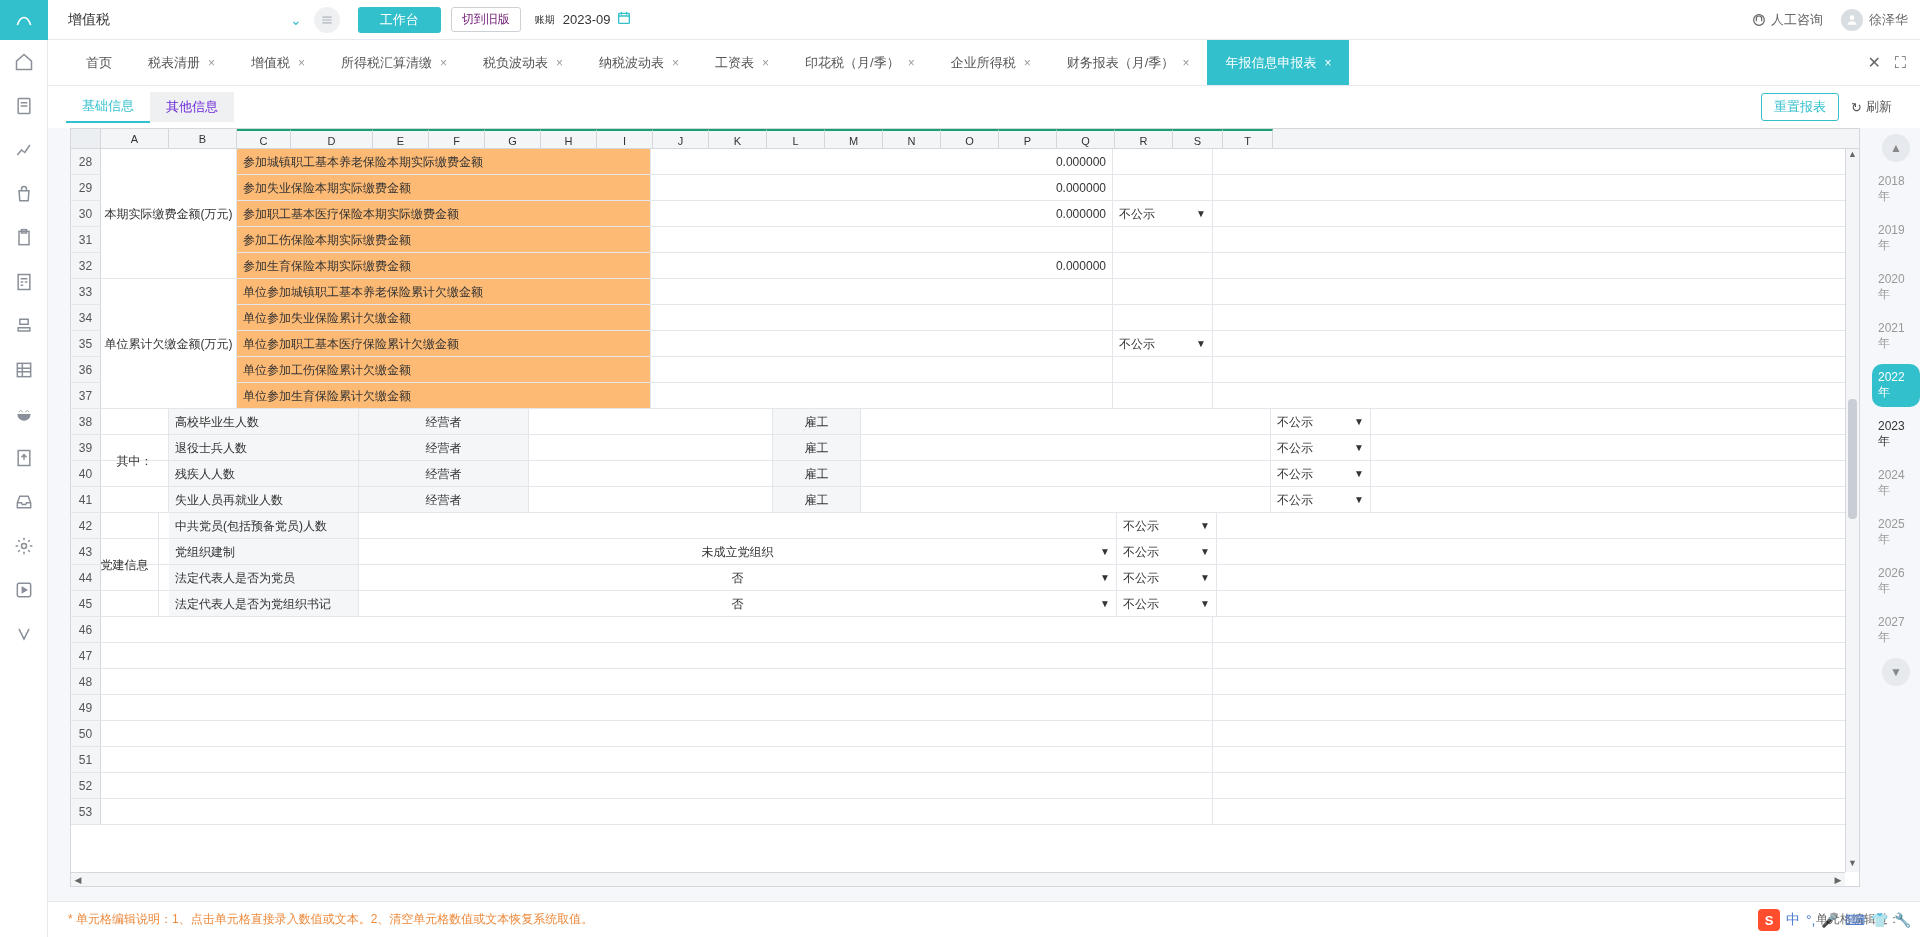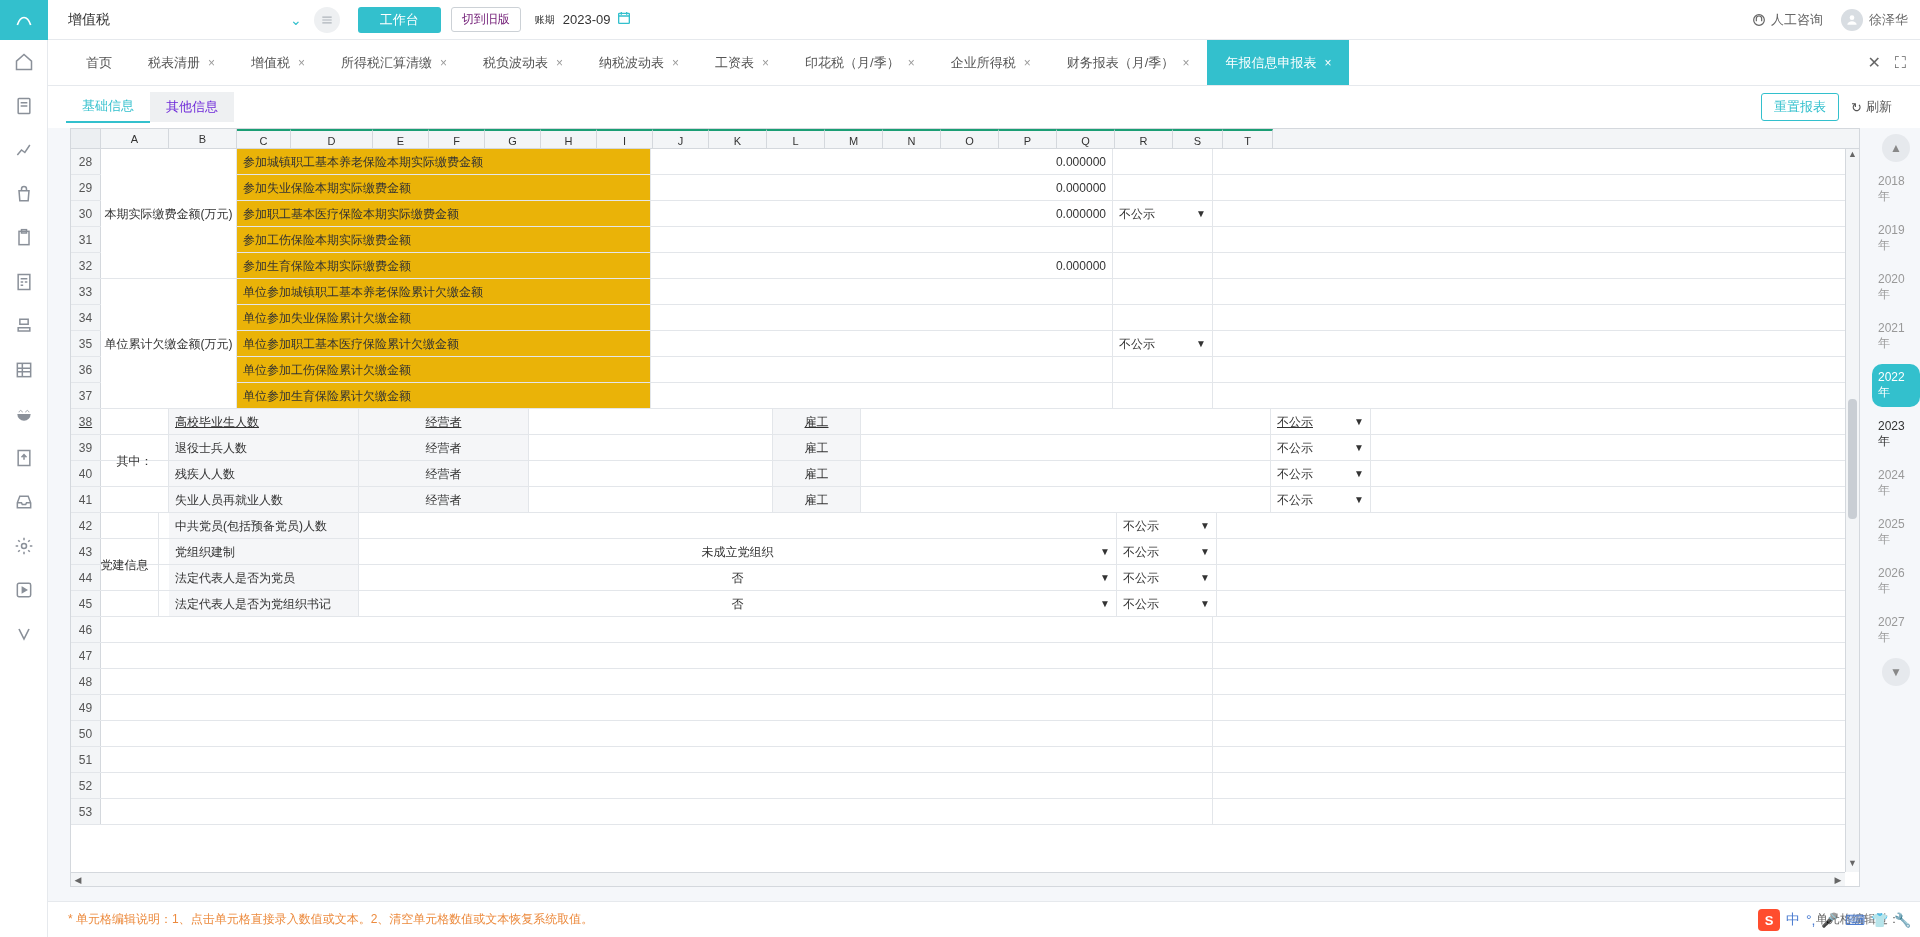--- a/index.html
+++ b/index.html
@@ -50,21 +50,21 @@
 .col-headers .corner { width: 30px; border-right: 1px solid #d4d8dd; background: #eceff2; }
 .col-headers .ch { flex: 0 0 auto; text-align: center; border-right: 1px solid #d4d8dd; line-height: 20px; }
 .ch-A{width:68px}.ch-B{width:68px}.ch-C{width:54px;border-top:2px solid #1a9e74;}
 .ch-D{width:82px}.ch-E{width:56px}.ch-F{width:56px}.ch-G{width:56px}.ch-H{width:56px}.ch-I{width:56px}.ch-J{width:56px}
 .ch-K{width:58px}.ch-L{width:58px}.ch-M{width:58px}.ch-N{width:58px}.ch-O{width:58px}.ch-P{width:58px}.ch-Q{width:58px}.ch-R{width:58px}.ch-S{width:50px}.ch-T{width:50px}
 .ch-C,.ch-D,.ch-E,.ch-F,.ch-G,.ch-H,.ch-I,.ch-J,.ch-K,.ch-L,.ch-M,.ch-N,.ch-O,.ch-P,.ch-Q,.ch-R,.ch-S,.ch-T{border-top:2px solid #1a9e74;}
 
 .grid-body { position: absolute; left: 0; top: 20px; right: 14px; bottom: 14px; overflow: hidden; }
 .row { display: flex; height: 26px; border-bottom: 1px solid #e3e6ea; font-size: 12px; color: #333; }
 .row .rn { width: 30px; background: #f3f5f7; border-right: 1px solid #d4d8dd; text-align: center; line-height: 26px; color: #555; }
-.row .cell { border-right: 1px solid #e3e6ea; padding: 0 6px; line-height: 26px; overflow: hidden; white-space: nowrap; }.cCtoH{width:414px;background:#eab308}.cItoR{width:462px;text-align:right}
+.row .cell { border-right: 1px solid #e3e6ea; padding: 0 6px; line-height: 26px; overflow: hidden; white-space: nowrap; }.cCtoH{width:414px;background:#fdba74}.cItoR{width:462px;text-align:right}
 .cST{width:100px;position:relative}
 .cST .dd{position:absolute;right:6px;top:0;color:#333;font-size:10px}
 .label-col{width:136px;text-align:center;background:#fff;display:flex;align-items:center;justify-content:center}
 .label-span{width:190px;background:#f5f6f8;padding-left:8px}
 .mid1{width:170px;text-align:center;background:#f5f6f8}
 .mid2{width:244px}
 .mid3{width:88px;text-align:center;background:#f5f6f8}
 .mid4{width:410px}
 .wide-sel{width:758px;text-align:center;position:relative}
 .wide-sel .dd{position:absolute;right:6px;top:0;color:#333;font-size:10px}
@@ -368,21 +368,21 @@
         <div class="cell" style="width: 136px; border-right: none;"></div>
         <div class="cell cCtoH">单位参加工伤保险累计欠缴金额</div>
         <div class="cell cItoR"></div>
       </div>
       <div class="row">
         <div class="rn">37</div>
         <div class="cell" style="width: 136px; border-right: none;"></div>
         <div class="cell cCtoH">单位参加生育保险累计欠缴金额</div>
         <div class="cell cItoR"></div>
       </div>
-      <div class="row" style="position: relative; text-decoration: underline;">
+      <div class="row" style="position: relative;">
         <div class="rn">38</div>
         <div class="cell" style="width: 68px; text-align: center; height: 104px; position: absolute; left: 30px; line-height: 104px; border-bottom: 1px solid rgb(227, 230, 234);">其中：</div>
         <div class="cell" style="width: 68px; border-right: none;"></div>
         <div class="cell label-span">高校毕业生人数</div>
         <div class="cell mid1">经营者</div>
         <div class="cell mid2"></div>
         <div class="cell mid3">雇工</div>
         <div class="cell mid4"></div>
         <div class="cell cST">不公示<span class="dd">▼</span></div>
       </div>

